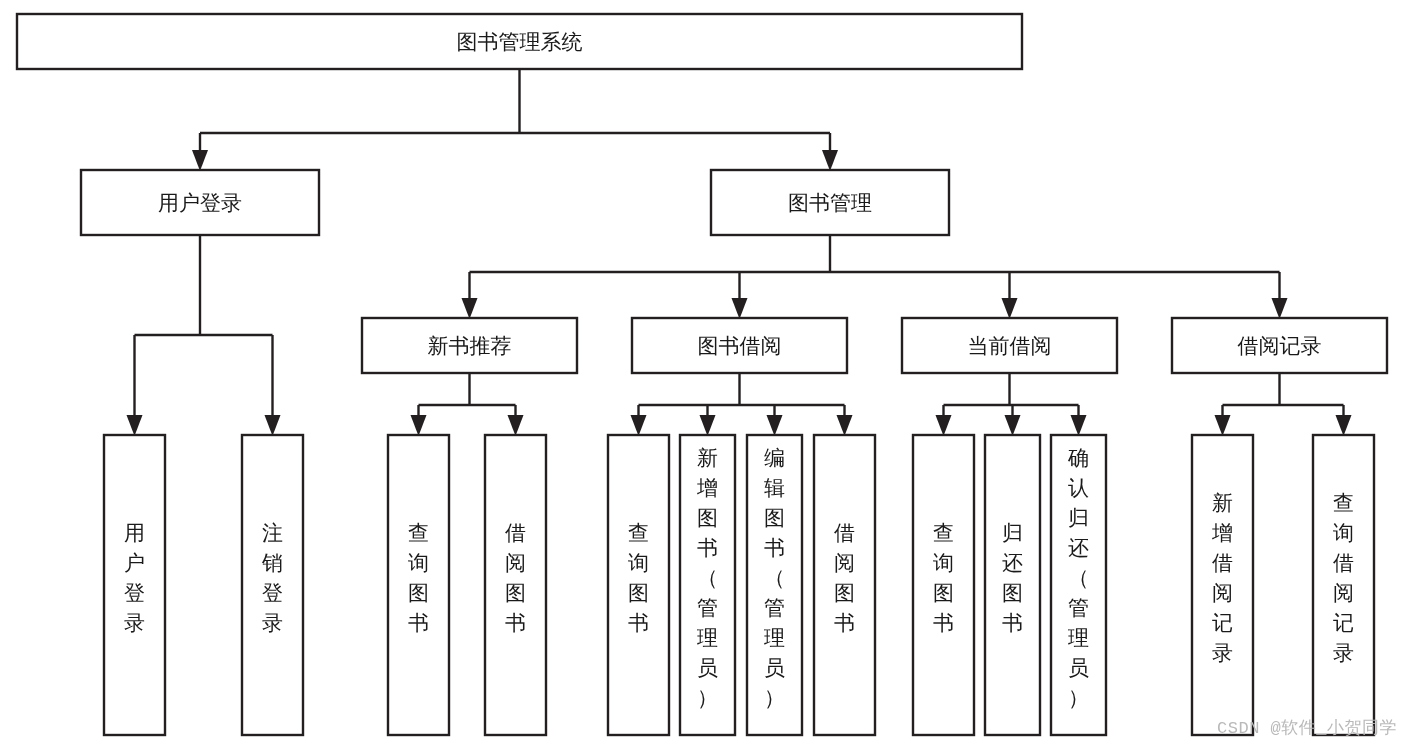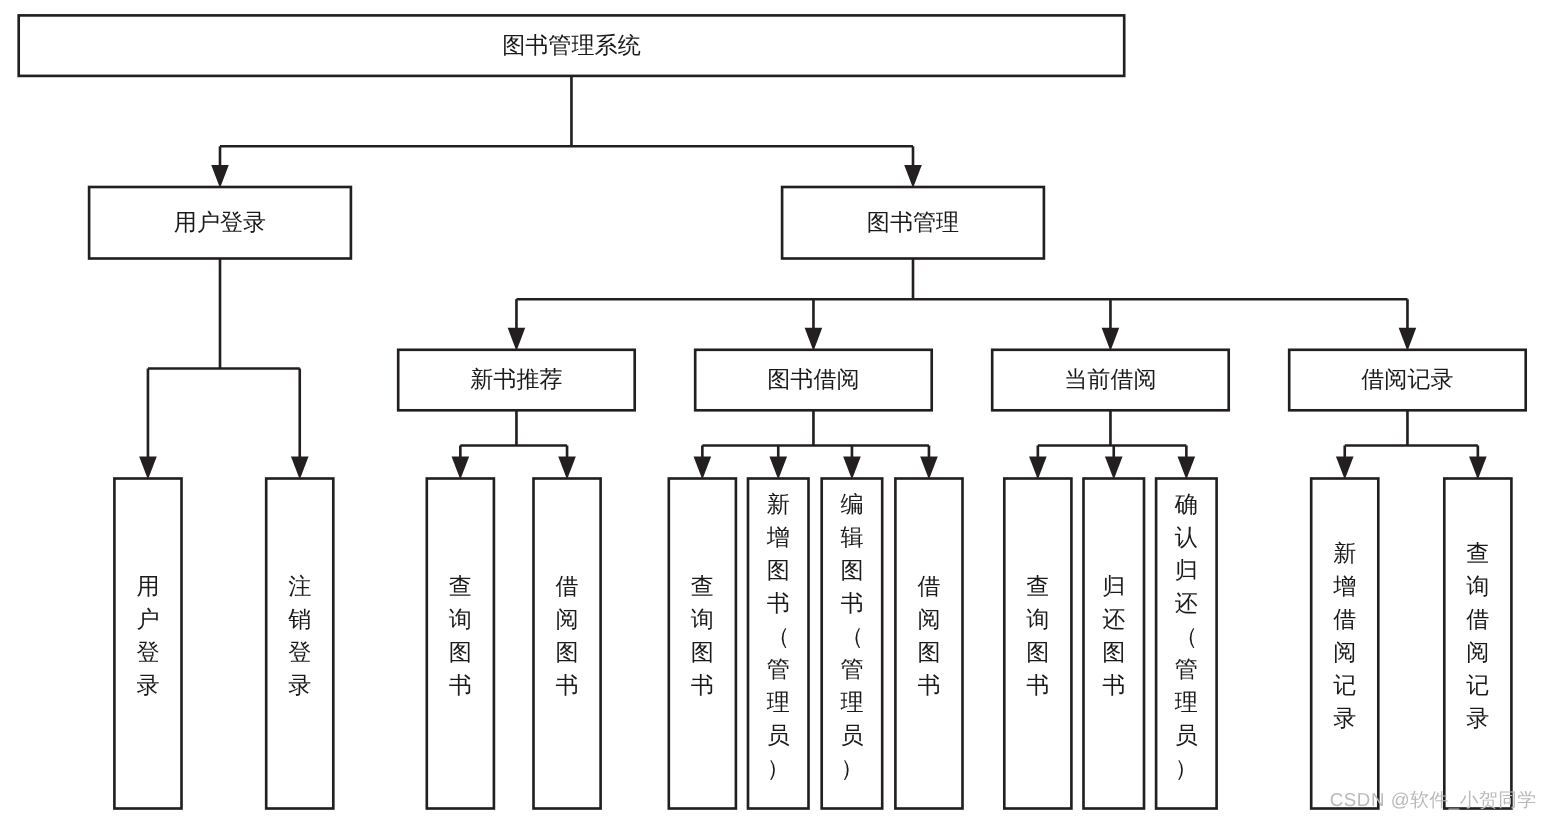--- a/index.html
+++ b/index.html
@@ -53,21 +53,21 @@
   .node-label-v {
     font-family: "DejaVu Sans", "Liberation Sans", sans-serif;
     font-size: 21px;
     fill: #1a1a1a;
     text-anchor: middle;
   }
   .watermark {
     position: absolute;
     right: 8px;
     bottom: 8px;
-    font-family: Liberation Sans, sans-serif;
+    font-family: Liberation Mono, monospace;
     font-size: 17px;
     color: #b9b9b9;
     letter-spacing: 0.5px;
     white-space: nowrap;
     user-select: none;
   }
 </style>
 </head>
 <body>
 

